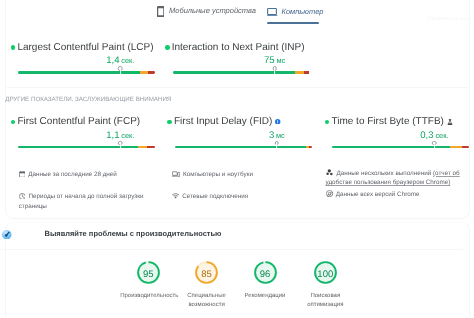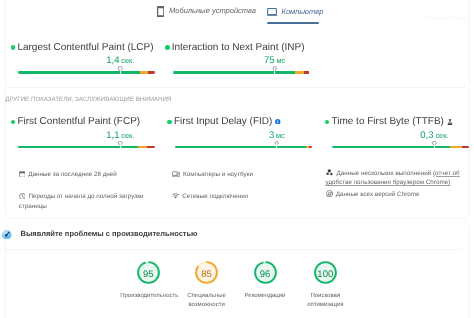--- a/index.html
+++ b/index.html
@@ -55,21 +55,21 @@
   .sectitle{position:absolute;left:5.2px;top:96.2px;font-size:6.2px;line-height:7px;
             color:#9aa0a6;letter-spacing:0;white-space:nowrap;}
 
   
   .fnote{position:absolute;font-size:6.3px;line-height:9.6px;color:#5f6368;}
   .fnote .fico{display:inline-block;vertical-align:-1.1px;margin-right:3.0px;line-height:0;}
   .flink{text-decoration:underline;text-decoration-color:#9aa0a6;
          text-underline-offset:1px;text-decoration-thickness:.6px;}
 
   
-  .diag{position:absolute;left:2.4px;top:229.3px;display:flex;align-items:center;}
+  .diag{position:absolute;left:2.4px;top:229.3px;display:flex;align-items:center;gap:24px;}
   .diag .dico{line-height:0;margin-right:8.6px;}
   .diag .dtitle{font-size:7.5px;line-height:10px;color:#3c4043;font-weight:bold;white-space:nowrap;}
 
   
   .gauge{position:absolute;width:56px;text-align:center;}
   .gauge .ring{position:relative;width:23px;height:23px;margin:0 auto;}
   .gauge .ring svg{display:block;}
   .gauge .gnum{position:absolute;left:0;top:1.6px;width:23px;height:23px;
                display:flex;align-items:center;justify-content:center;
                font-size:9.5px;line-height:9.5px;}

